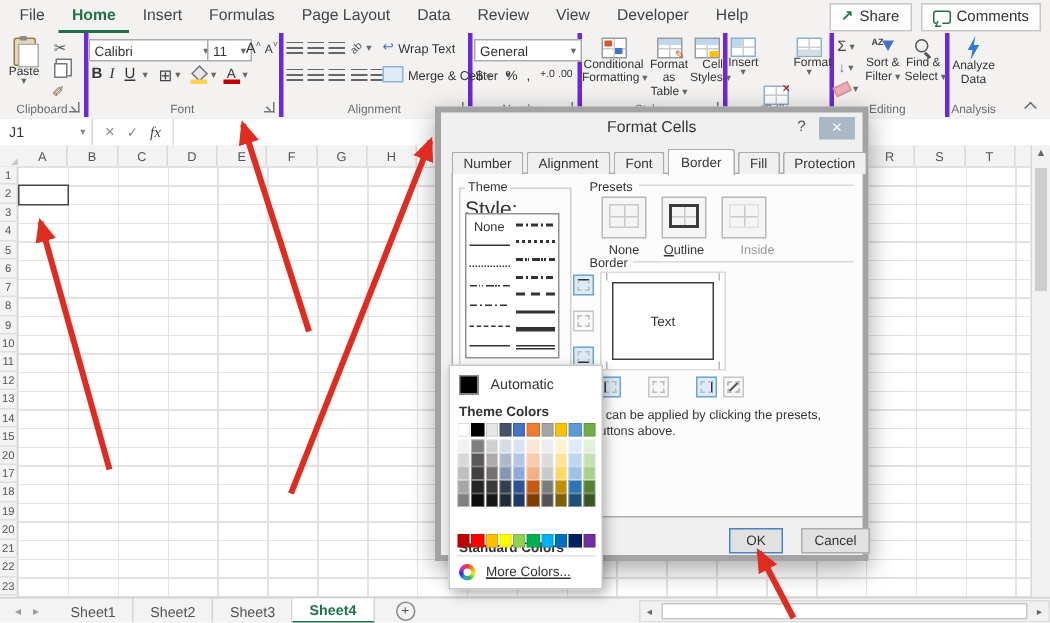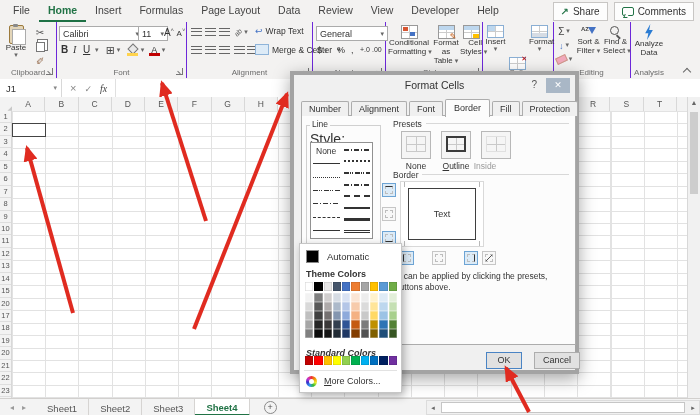--- a/index.html
+++ b/index.html
@@ -13,21 +13,21 @@
   .mtab{padding:4px 9px 3px 9px;font-size:10.5px;color:#444;cursor:default;white-space:nowrap;}
   .mtab.on{color:#217346;font-weight:bold;border-bottom:2.5px solid #1E7145;padding-bottom:1px;}
   .top-right{position:absolute;right:6px;top:2px;display:flex;gap:6px;}
   .tr-btn{display:flex;align-items:center;gap:4px;border:1px solid #C8C6C4;background:#FDFDFD;
           padding:1px 7px;font-size:10px;color:#333;height:15px;}
   .ic-share::before{content:"↗";color:#217346;font-size:10px;font-weight:bold;}
   .ic-comment{width:10px;height:7px;border:1px solid #217346;border-radius:2px;position:relative;display:inline-block;}
   .ic-comment::after{content:"";position:absolute;left:1px;bottom:-3px;width:3px;height:3px;border-left:1px solid #217346;border-bottom:1px solid #217346;transform:skewX(-20deg);background:#FDFDFD;}
   
   .ribbon{position:absolute;left:0;top:22px;width:700px;height:57px;background:#F3F2F1;border-bottom:1px solid #D2D0CE;}
-  .grp{position:absolute;top:0;height:56px;border-right:1px solid #6d28d9;}
+  .grp{position:absolute;top:0;height:56px;border-right:3px solid #6d28d9;}
   .grp-label{position:absolute;bottom:1px;left:0;right:0;text-align:center;font-size:8px;color:#6B6B6B;}
   .launcher{position:absolute;bottom:3px;right:3px;width:6px;height:6px;border-right:1px solid #777;border-bottom:1px solid #777;}
   .launcher::before{content:"";position:absolute;right:1px;bottom:1px;width:4px;height:1px;background:#777;transform:rotate(45deg);}
   .bigbtn{position:absolute;text-align:center;color:#333;}
   .bigbtn .cap{font-size:8px;line-height:1.1;color:#333;}
   .dd::after{content:"▾";font-size:7px;color:#666;margin-left:2px;}
   .ddu::after{content:"▾";display:block;font-size:7px;color:#666;line-height:4px;}
   .mini{position:absolute;width:14px;height:12px;display:flex;align-items:center;justify-content:center;}
   
   .ic-paste{width:13px;height:17px;border:1px solid #9C7A3C;background:#E3D5B8;border-radius:2px;position:relative;margin:0 auto;}
@@ -196,21 +196,21 @@
   .auto-lbl{font-size:9.5px;color:#333;}
   .pal-lbl{position:absolute;left:6px;font-size:9px;font-weight:bold;color:#333;}
   .swrowwrap{position:absolute;left:5px;right:3px;}
   .swrow{display:flex;height:9px;}
   .sw{width:8.4px;height:9px;margin-right:1px;box-shadow:inset 0 0 0 0.5px rgba(0,0,0,.18);}
   .swrow.vr .sw{box-shadow:inset 0 0 0 0.5px rgba(255,255,255,.55);}
   .psep{position:absolute;left:4px;right:4px;height:1px;background:#E2E2E2;}
   .more-row{position:absolute;left:0;right:0;height:16px;display:flex;align-items:center;gap:7px;padding-left:6px;}
   .ic-wheel{width:11px;height:11px;border-radius:50%;background:conic-gradient(#e33,#e90,#ee3,#3b3,#39e,#33c,#c3c,#e33);position:relative;}
   .ic-wheel::after{content:"";position:absolute;left:3px;top:3px;width:5px;height:5px;border-radius:50%;background:#fff;}
-  .more-lbl{font-size:9px;color:#333;}
+  .more-lbl{font-size:9px;color:#333;text-decoration:underline;}
   
   #arrows{position:absolute;left:0;top:0;width:700px;height:415px;z-index:50;pointer-events:none;}
 </style>
 </head>
 <body>
 
 <div class="app">
 
   <div class="menubar">
     <div id="menu-tabs" class="menu-tabs">
@@ -500,21 +500,21 @@
         <div class="dtab">Number</div>
         <div class="dtab">Alignment</div>
         <div class="dtab">Font</div>
         <div class="dtab on">Border</div>
         <div class="dtab">Fill</div>
         <div class="dtab">Protection</div>
       </div>
     <div class="dpanel"></div>
 
     <div class="linebox"></div>
-    <div class="grp-lbl lbl-line">Line</div>
+    <div class="grp-lbl lbl-line">Theme</div>
     <div class="lbl-style ak">Style:</div>
     <div class="stylelist">
       <div id="ls-left" class="lscol">
           <div class="lsrow lsnone">None</div>
           <div class="lsrow">
             <div class="lsline ls-solid1"></div>
           </div>
           <div class="lsrow">
             <div class="lsline ls-dotted"></div>
           </div>
@@ -570,21 +570,21 @@
         <div class="pi"></div>
       </div>
     <div class="preset-btn" style="left:147px;top:56px;">
         <div class="pi outline"></div>
       </div>
     <div class="preset-btn" style="left:187px;top:56px;">
         <div class="pi inside"></div>
       </div>
     <div class="preset-lbl ak" style="left:105px;top:86px;">None</div>
     <div class="preset-lbl ak" style="left:145px;top:86px;">Outline</div>
-    <div class="preset-lbl dis" style="left:174px;top:86px;">Inside</div>
+    <div class="preset-lbl dis" style="left:194px;top:86px;">Inside</div>
 
     <div class="grp-lbl lbl-border">Border</div>
     <div class="hrule" style="left:128px;top:99px;width:147px;"></div>
     <div class="bb sel" style="left:88px;top:108px;">
         <div class="mb e-top"></div>
       </div>
     <div class="bb" style="left:88px;top:132px;">
         <div class="mb"></div>
       </div>
     <div class="bb sel" style="left:88px;top:156px;">
@@ -692,21 +692,21 @@
           <div class="sw" style="background: rgb(22, 22, 22);"></div>
           <div class="sw" style="background: rgb(34, 43, 53);"></div>
           <div class="sw" style="background: rgb(31, 56, 100);"></div>
           <div class="sw" style="background: rgb(131, 60, 0);"></div>
           <div class="sw" style="background: rgb(82, 82, 82);"></div>
           <div class="sw" style="background: rgb(127, 96, 0);"></div>
           <div class="sw" style="background: rgb(31, 78, 121);"></div>
           <div class="sw" style="background: rgb(55, 86, 35);"></div>
         </div>
       </div>
-    <div class="pal-lbl" style="top:104px;font-style:italic;">Standard Colors</div>
+    <div class="pal-lbl" style="top:116px;">Standard Colors</div>
     <div class="swrowwrap" style="top:112px;">
         <div id="std-row" class="swrow">
           <div class="sw" style="background: rgb(192, 0, 0);"></div>
           <div class="sw" style="background: rgb(255, 0, 0);"></div>
           <div class="sw" style="background: rgb(255, 192, 0);"></div>
           <div class="sw" style="background: rgb(255, 255, 0);"></div>
           <div class="sw" style="background: rgb(146, 208, 80);"></div>
           <div class="sw" style="background: rgb(0, 176, 80);"></div>
           <div class="sw" style="background: rgb(0, 176, 240);"></div>
           <div class="sw" style="background: rgb(0, 112, 192);"></div>

